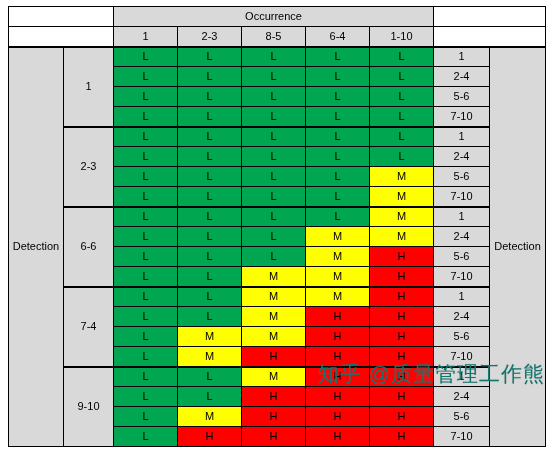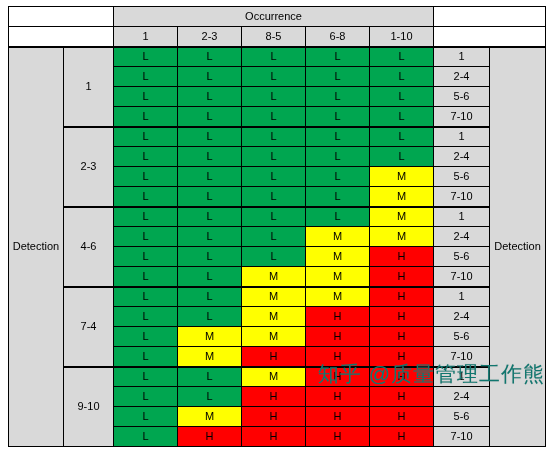--- a/index.html
+++ b/index.html
@@ -114,21 +114,21 @@
         <tr>
           <td class="blank-tl" colspan="2"></td>
           <td class="hdr-occ thick-left thick-right thick-top" colspan="5">Occurrence</td>
           <td class="blank-tr" colspan="2"></td>
         </tr>
         <tr>
           <td class="blank-tl" colspan="2"></td>
           <td class="hdr thick-left">1</td>
           <td class="hdr">2-3</td>
           <td class="hdr">8-5</td>
-          <td class="hdr">6-8</td>
+          <td class="hdr">6-4</td>
           <td class="hdr thick-right">1-10</td>
           <td class="blank-tr" colspan="2"></td>
         </tr>
         <tr class="block-start">
           <td class="side-major thick-left" rowspan="20">Detection</td>
           <td class="side-major" rowspan="4">1</td>
           <td class="cell L thick-left thick-top">L</td>
           <td class="cell L thick-top">L</td>
           <td class="cell L thick-top">L</td>
           <td class="cell L thick-top">L</td>
@@ -187,21 +187,21 @@
         </tr>
         <tr>
           <td class="cell L thick-left">L</td>
           <td class="cell L">L</td>
           <td class="cell L">L</td>
           <td class="cell L">L</td>
           <td class="cell M thick-right">M</td>
           <td class="det-val">7-10</td>
         </tr>
         <tr class="block-start">
-          <td class="side-major" rowspan="4">4-6</td>
+          <td class="side-major" rowspan="4">6-6</td>
           <td class="cell L thick-left">L</td>
           <td class="cell L">L</td>
           <td class="cell L">L</td>
           <td class="cell L">L</td>
           <td class="cell M thick-right">M</td>
           <td class="det-val">1</td>
         </tr>
         <tr>
           <td class="cell L thick-left">L</td>
           <td class="cell L">L</td>

